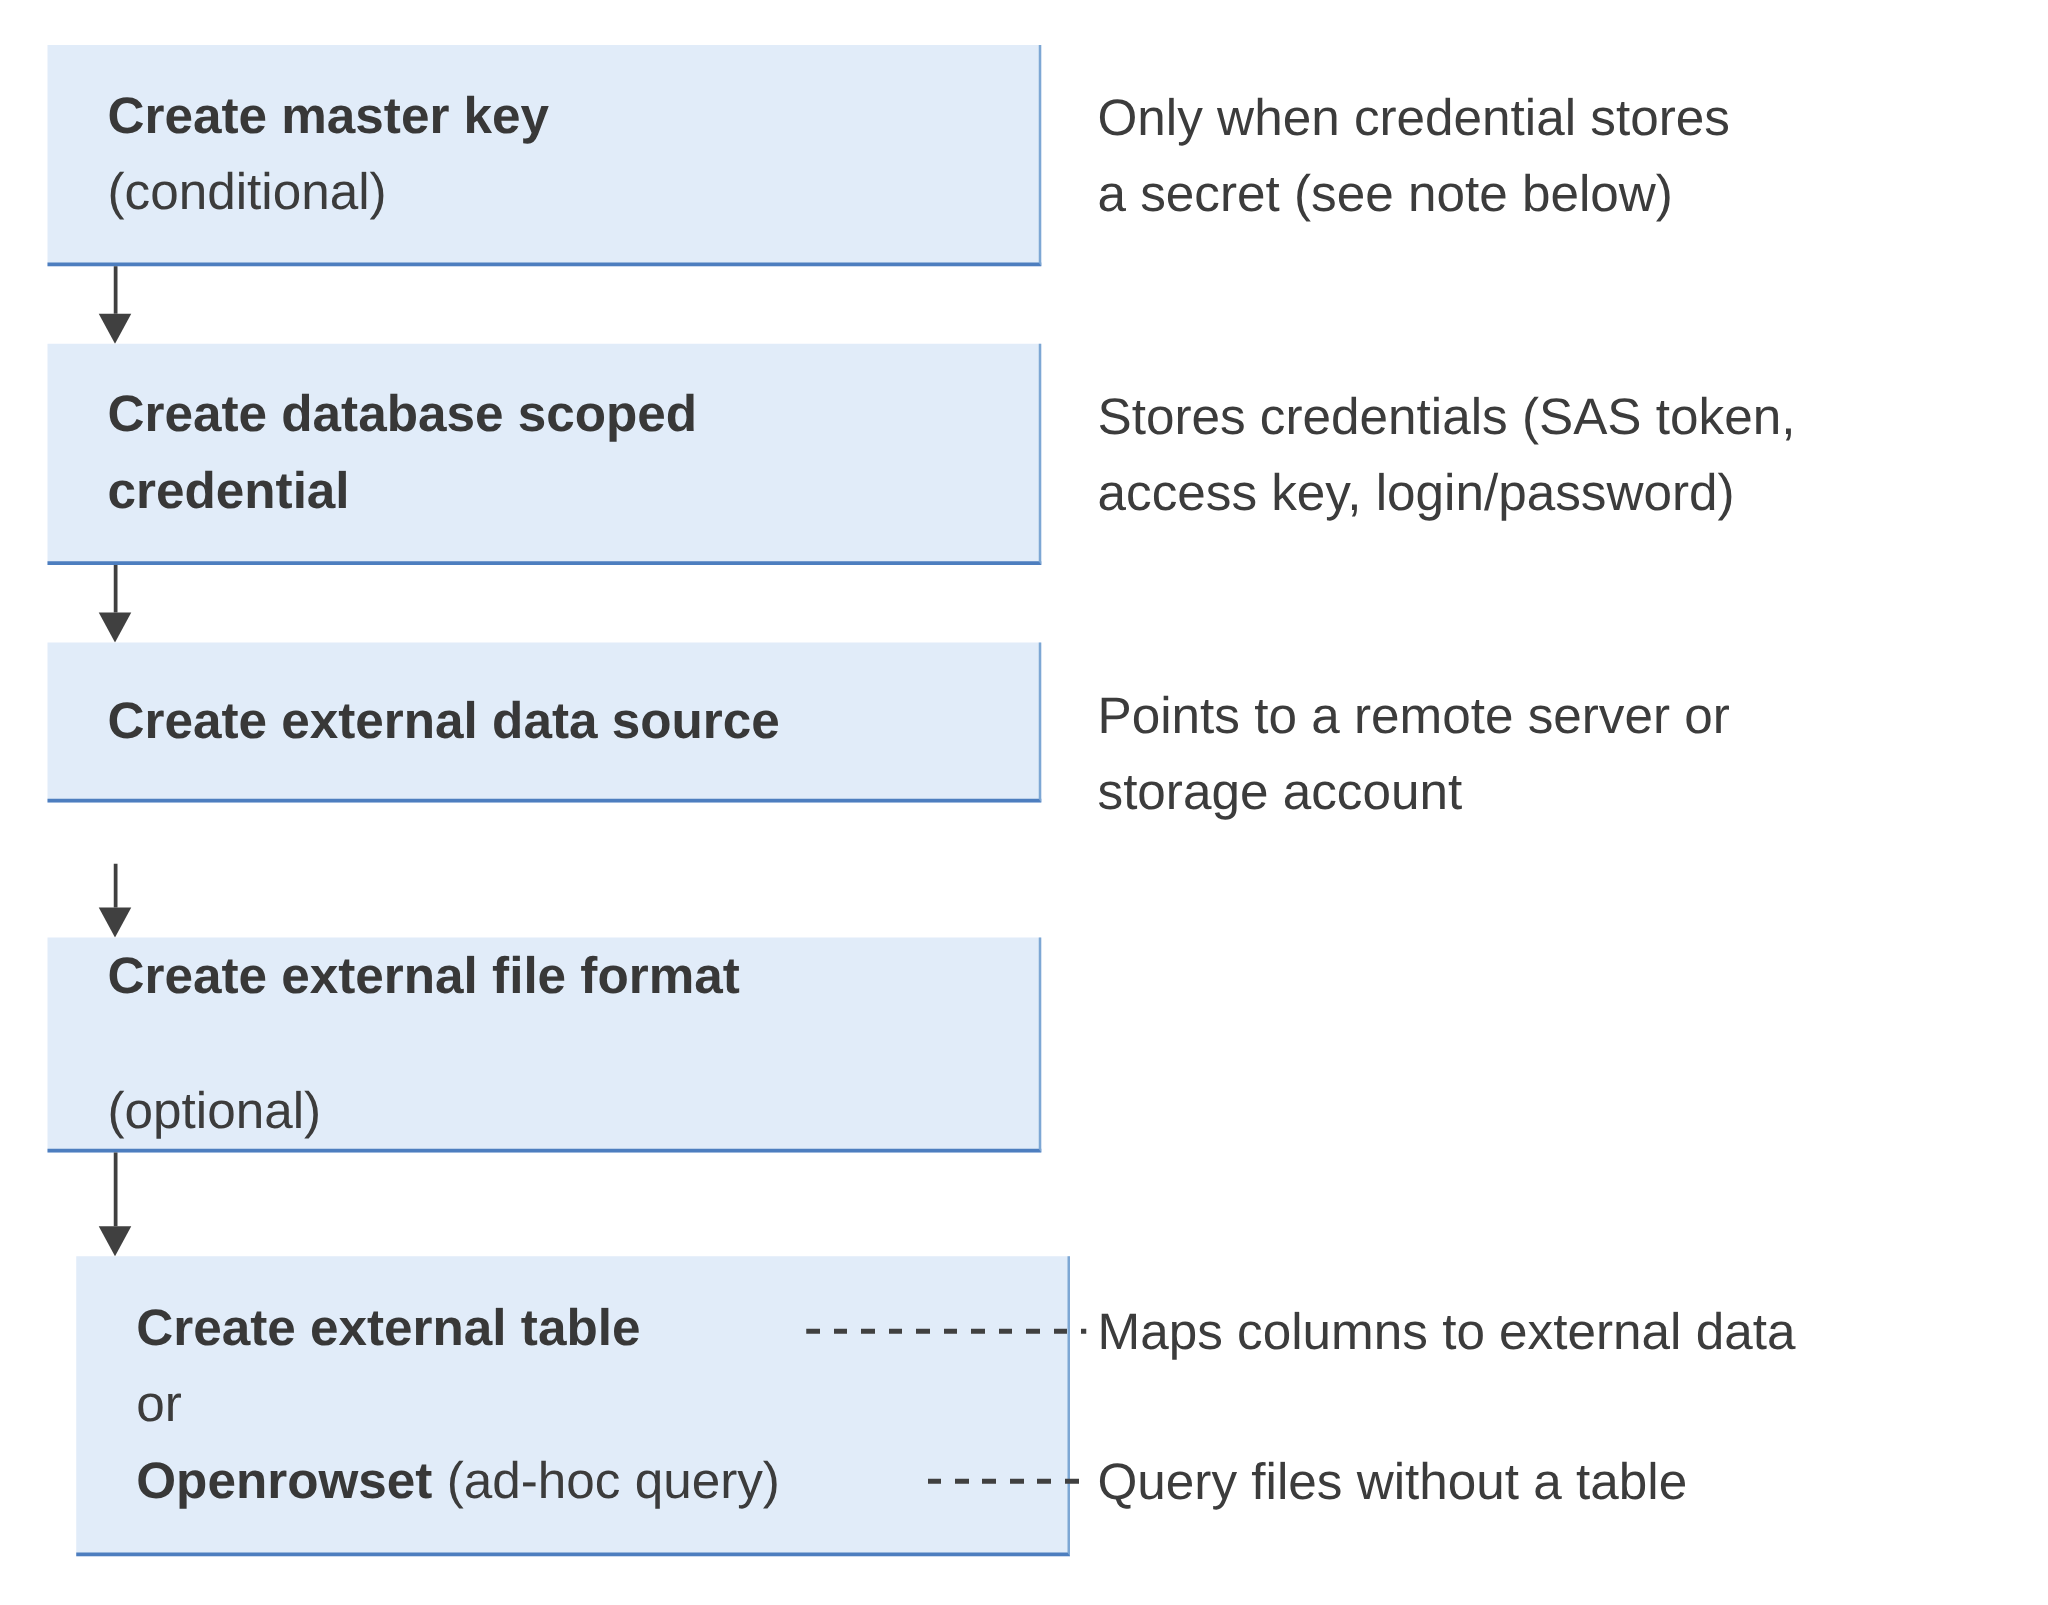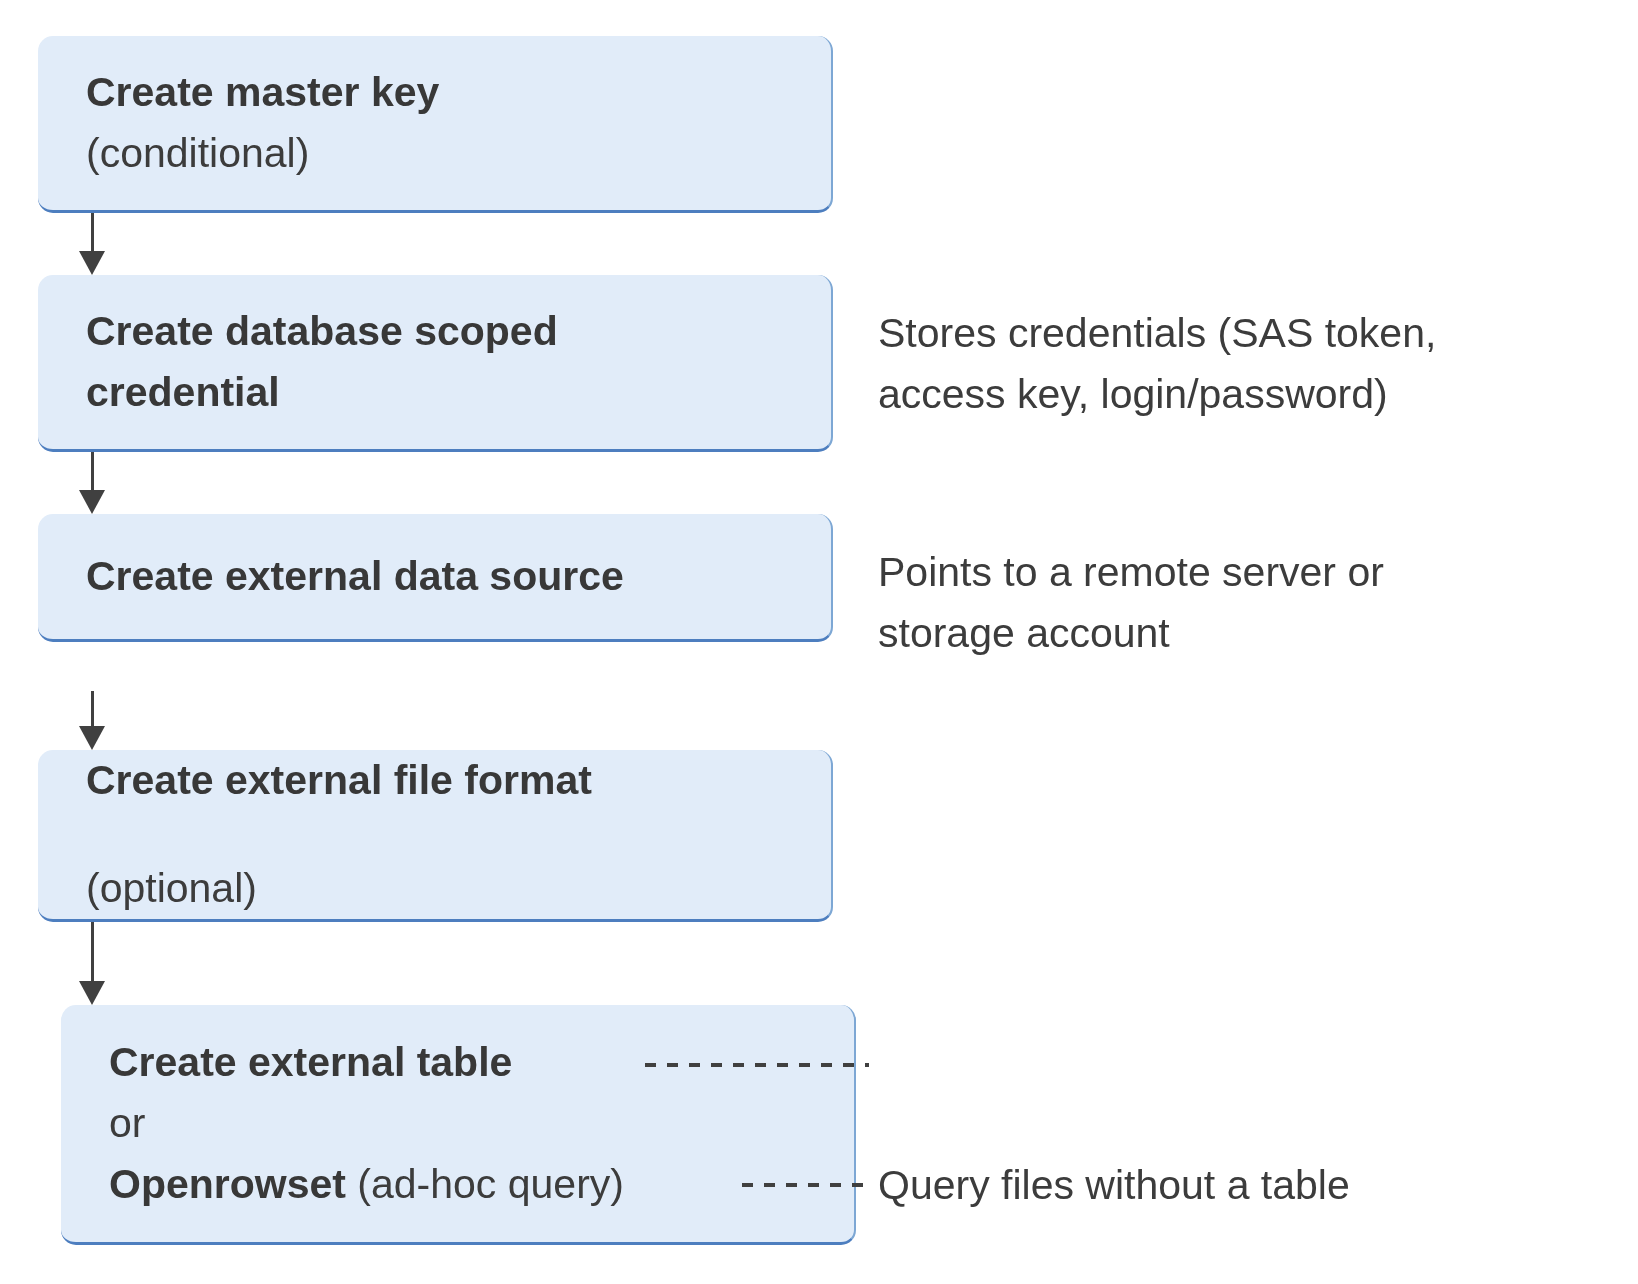--- a/index.html
+++ b/index.html
@@ -27,21 +27,20 @@
     background: var(--box-fill);
     border-bottom: 3px solid var(--box-border);
     border-right: 2px solid var(--box-border-light);
     box-sizing: border-box;
     display: flex;
     flex-direction: column;
     justify-content: center;
     padding-left: 48px;
     font-size: 41px;
     line-height: 61px;
-    border-radius: 15px;
   }
   .box .line { white-space: nowrap; }
   .b   { font-weight: bold; color: #383838; }
   .reg { font-weight: normal; }
   .box1 { top: 36px;   height: 177px; }
   .box2 { top: 275px;  height: 177px; }
   .box3 { top: 514px;  height: 128px; }
   .box4 { top: 750px;  height: 172px; justify-content: space-between; }
   .box5 { top: 1005px; height: 240px; margin-left: 23px; }
   .box2 .wrap { white-space: normal; max-width: 640px; }
@@ -131,22 +130,25 @@
     <div class="stem"></div>
     <div class="head"></div>
   </div>
 
   <div class="box box5">
     <div class="line"><span class="b">Create external table</span></div>
     <div class="line reg">or</div>
     <div class="line"><span class="b">Openrowset</span><span class="reg"> (ad-hoc query)</span></div>
   </div>
 
+  <div class="desc d1">Only when credential stores
+a secret (see note below)</div>
   <div class="desc d2">Stores credentials (SAS token,
 access key, login/password)</div>
   <div class="desc d3">Points to a remote server or
 storage account</div>
+  <div class="desc d5">Maps columns to external data</div>
   <div class="desc d6">Query files without a table</div>
 
   <div class="dash dash1"></div>
   <div class="dash dash2"></div>
 
 </div>
 
 </body></html>

